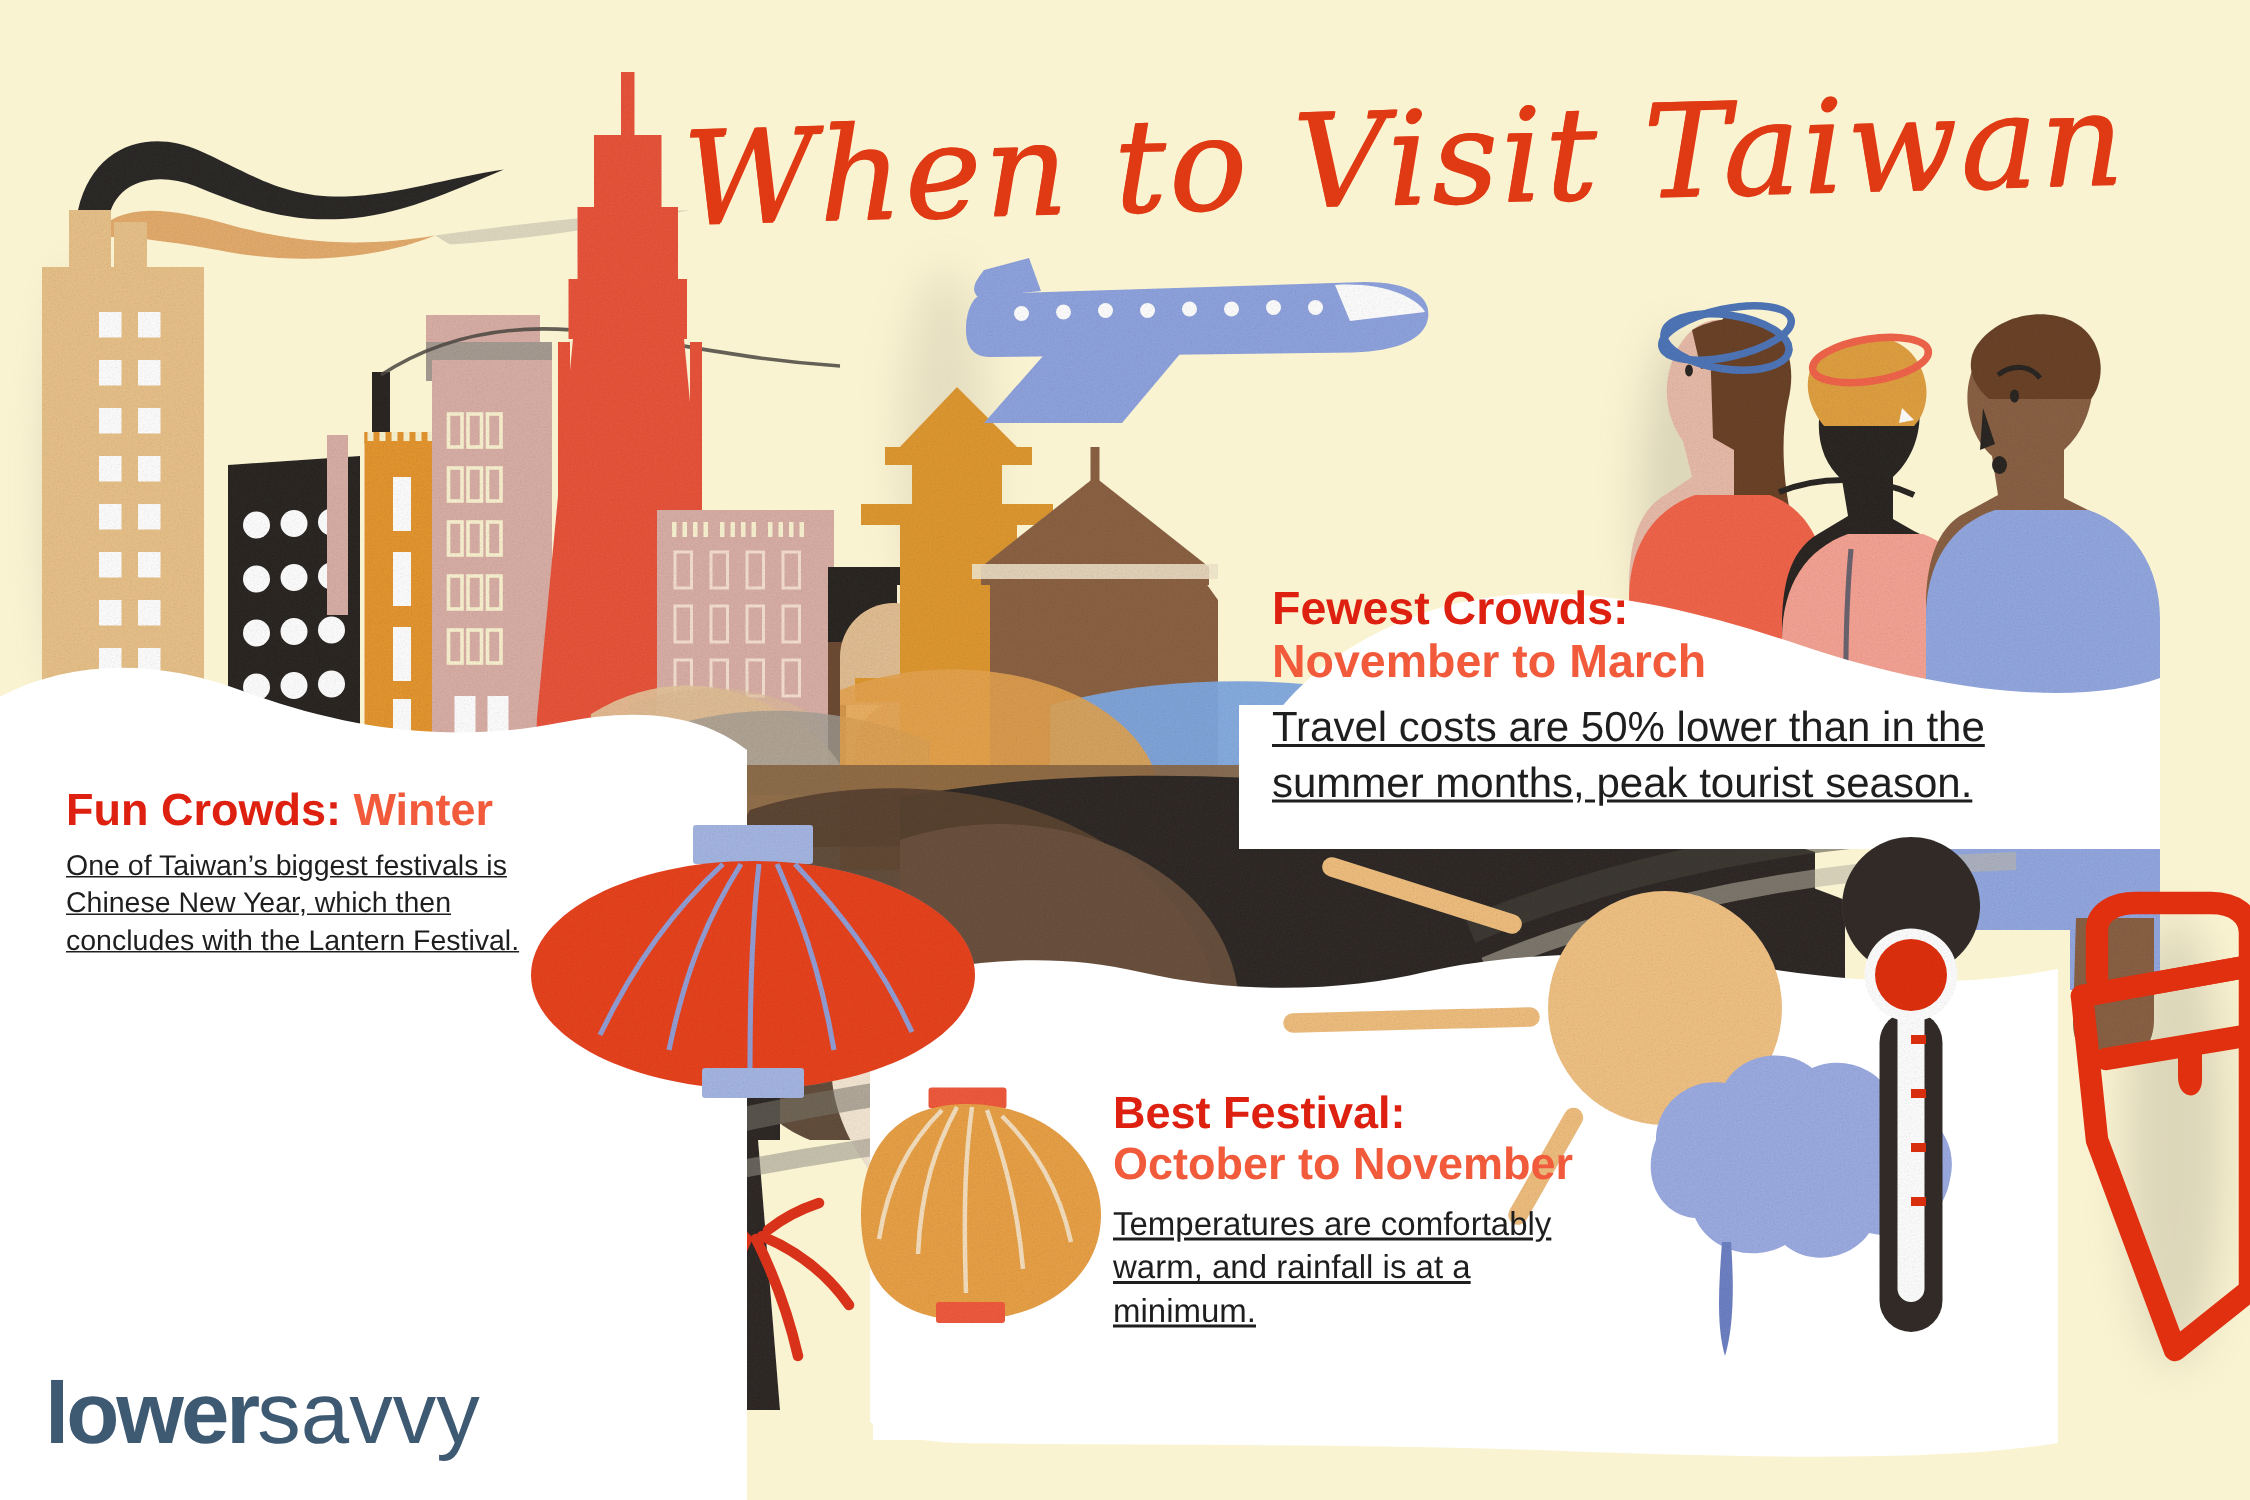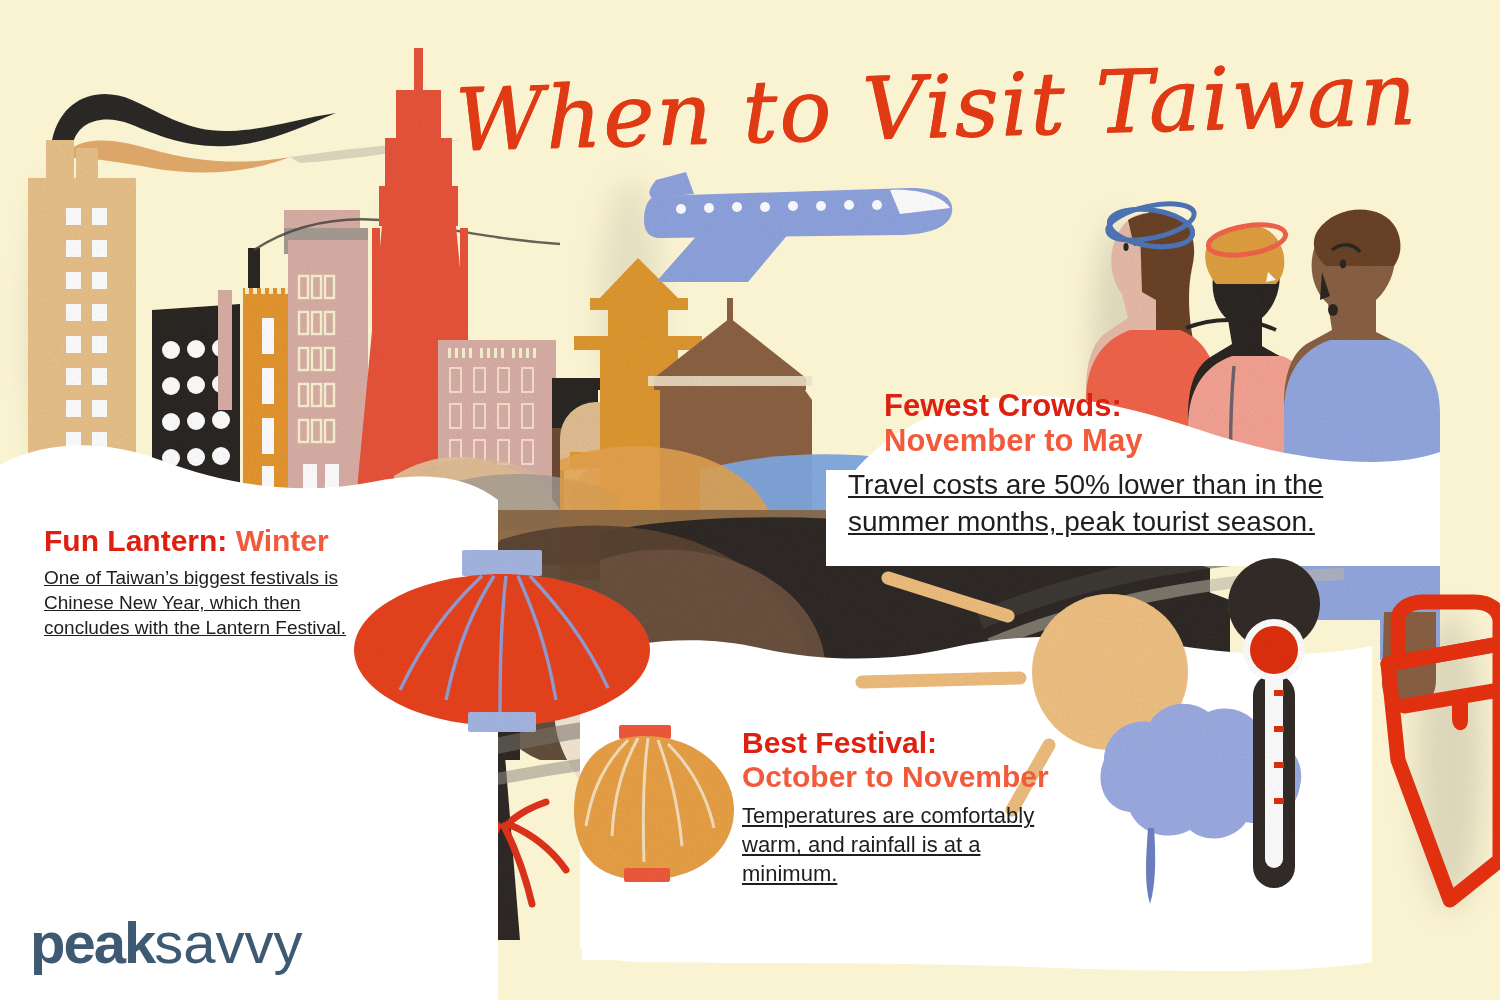--- a/index.html
+++ b/index.html
@@ -34,21 +34,21 @@
   .card-head{margin:0;line-height:1.14;}
   .ch-a{font-weight:bold;color:#DE2010;}
   .ch-b{font-weight:bold;color:#F15B3C;}
   .card-body{margin:0;color:#1E1E1E;line-height:1.32;text-decoration:underline;}
 
   #card-fun{left:44px;top:524px;width:330px;}
   #card-fun .card-head{font-size:30px;}
   #card-fun .card-body{font-size:19px;margin-top:7px;}
 
   #card-crowds{left:848px;top:388px;width:530px;}
-  #card-crowds .card-head{font-size:31px;margin-left:36px;}
+  #card-crowds .card-head{font-size:31px;}
   #card-crowds .card-body{font-size:28px;margin-top:8px;}
 
   #card-weather{left:742px;top:726px;width:330px;}
   #card-weather .card-head{font-size:30px;}
   #card-weather .card-body{font-size:22px;margin-top:7px;}
 
   
   #logo{position:absolute;left:30px;top:912px;z-index:40;
     font-size:58px;line-height:62px;color:#3E5972;white-space:nowrap;}
   #logo .lg-a{font-weight:bold;letter-spacing:-2px;}
@@ -513,39 +513,39 @@
           <rect x="1274" y="798" width="10" height="6"></rect>
         </g>
       </g>
     </g>
   </svg>
 
   <div id="title">When to Visit Taiwan</div>
 
   <div class="card" id="card-fun">
     <p class="card-head">
-      <span class="ch-a">Fun Lantern:</span>
+      <span class="ch-a">Fun Crowds:</span>
       <span class="ch-b">Winter</span>
     </p>
     <p class="card-body">One of Taiwan’s biggest festivals is Chinese New Year, which then concludes with the Lantern Festival.</p>
   </div>
 
   <div class="card" id="card-crowds">
     <p class="card-head">
       <span class="ch-a">Fewest Crowds:</span><br>
-      <span class="ch-b">November to May</span>
+      <span class="ch-b">November to March</span>
     </p>
     <p class="card-body">Travel costs are 50% lower than in the summer months, peak tourist season.</p>
   </div>
 
   <div class="card" id="card-weather">
     <p class="card-head">
       <span class="ch-a">Best Festival:</span><br>
       <span class="ch-b">October to November</span>
     </p>
     <p class="card-body">Temperatures are comfortably warm, and rainfall is at a minimum.</p>
   </div>
 
   <div id="logo">
-    <span class="lg-a">peak</span><span class="lg-b">savvy</span>
+    <span class="lg-a">lower</span><span class="lg-b">savvy</span>
   </div>
 
 </div>
 
 </body></html>

